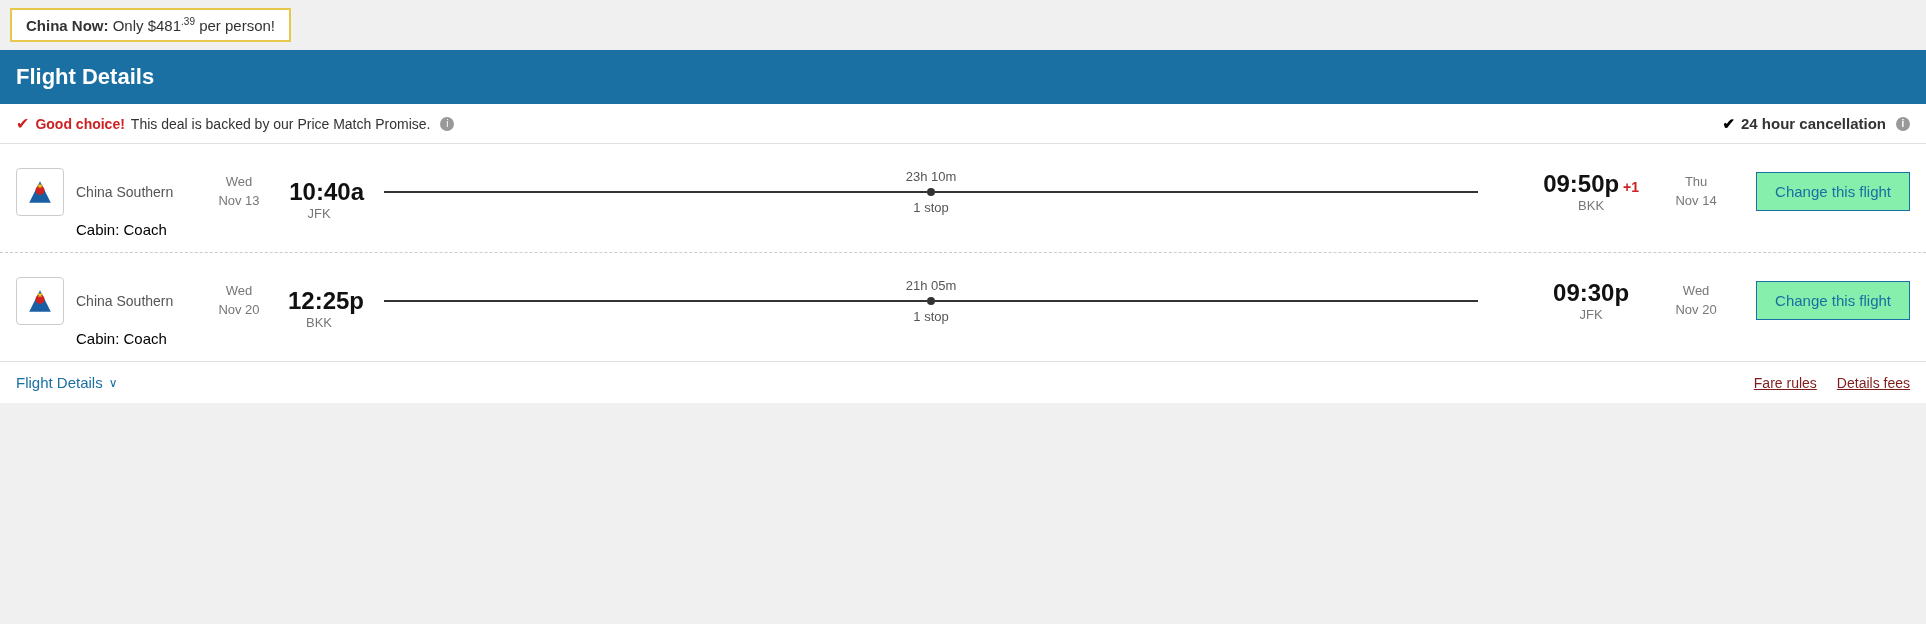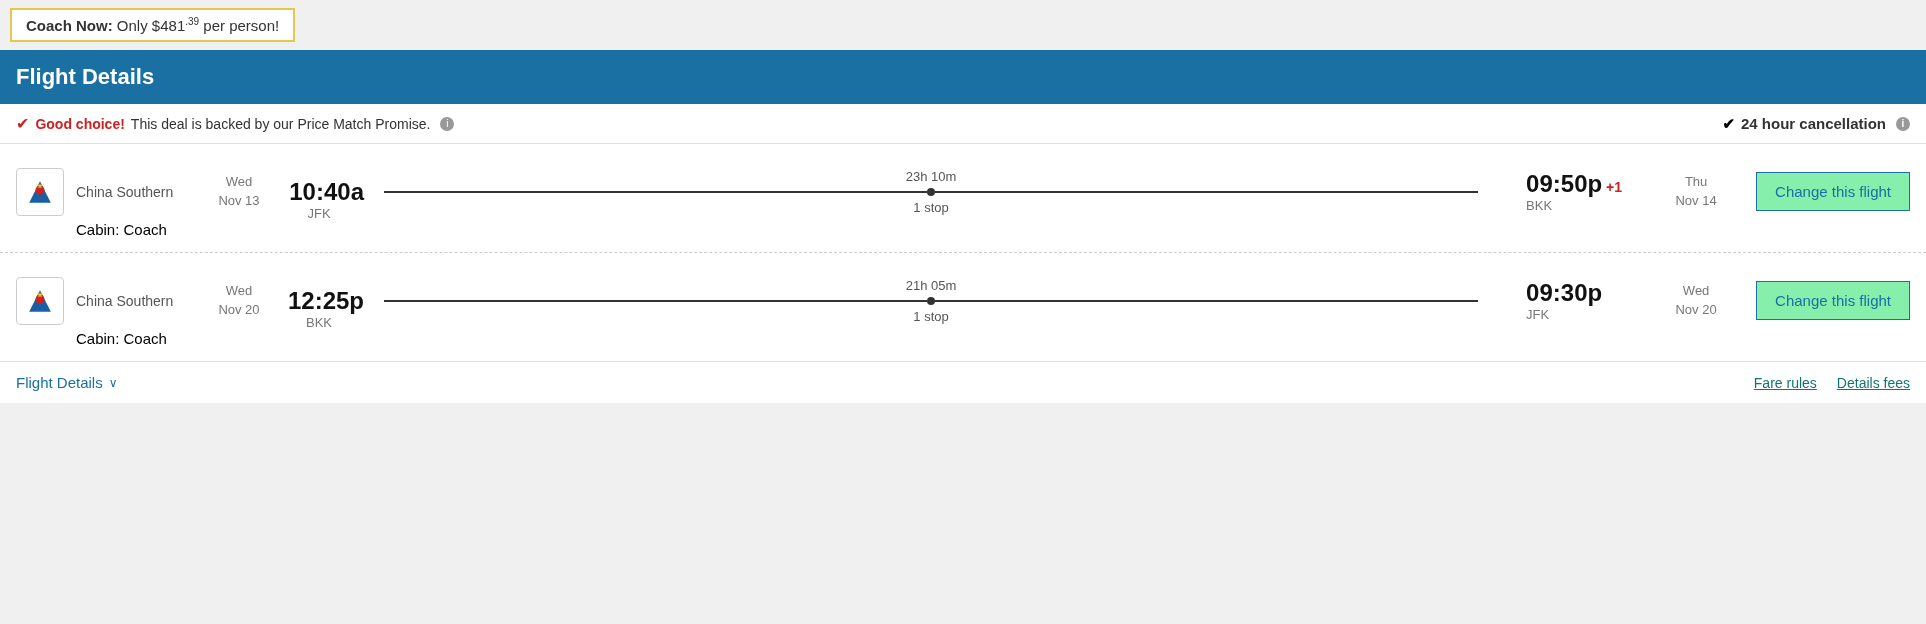--- a/index.html
+++ b/index.html
@@ -143,21 +143,21 @@
       width: 8px;
       height: 8px;
       border-radius: 50%;
       background: #333;
       flex-shrink: 0;
     }
     .flight-line .stops { font-size: 13px; color: #555; margin-top: 4px; }
 
     .arr-time {
       width: 130px;
-      text-align: left;
+      text-align: center;
       flex-shrink: 0;
       margin-left: 28px;
     }
     .arr-time .time { font-size: 24px; font-weight: bold; color: #111; }
     .arr-time .airport { font-size: 13px; color: #777; }
 
     .arr-date {
       width: 80px;
       text-align: center;
       color: #777;
@@ -201,40 +201,40 @@
       align-items: center;
       gap: 6px;
       text-decoration: none;
     }
     .footer-bar .chevron { font-size: 12px; }
     .footer-bar .right-links {
       display: flex;
       gap: 20px;
     }
     .footer-bar .right-links a {
-      color: #0f766e;
+      color: #7f1d1d;
       font-size: 14px;
       text-decoration: underline;
       cursor: pointer;
     }
 
     
     .cs-logo {
       width: 36px;
       height: 36px;
     }
   </style>
 </head>
 <body>
 
 
 
 
 <div class="book-now-banner">
-  <span class="label">Coach Now:</span>
+  <span class="label">China Now:</span>
   <span> Only </span>
   <span>$481</span><span class="price-super">.39</span>
   <span> per person!</span>
 </div>
 
 
 <div class="flight-details-header">
   <span>Flight Details</span>
 </div>
 

